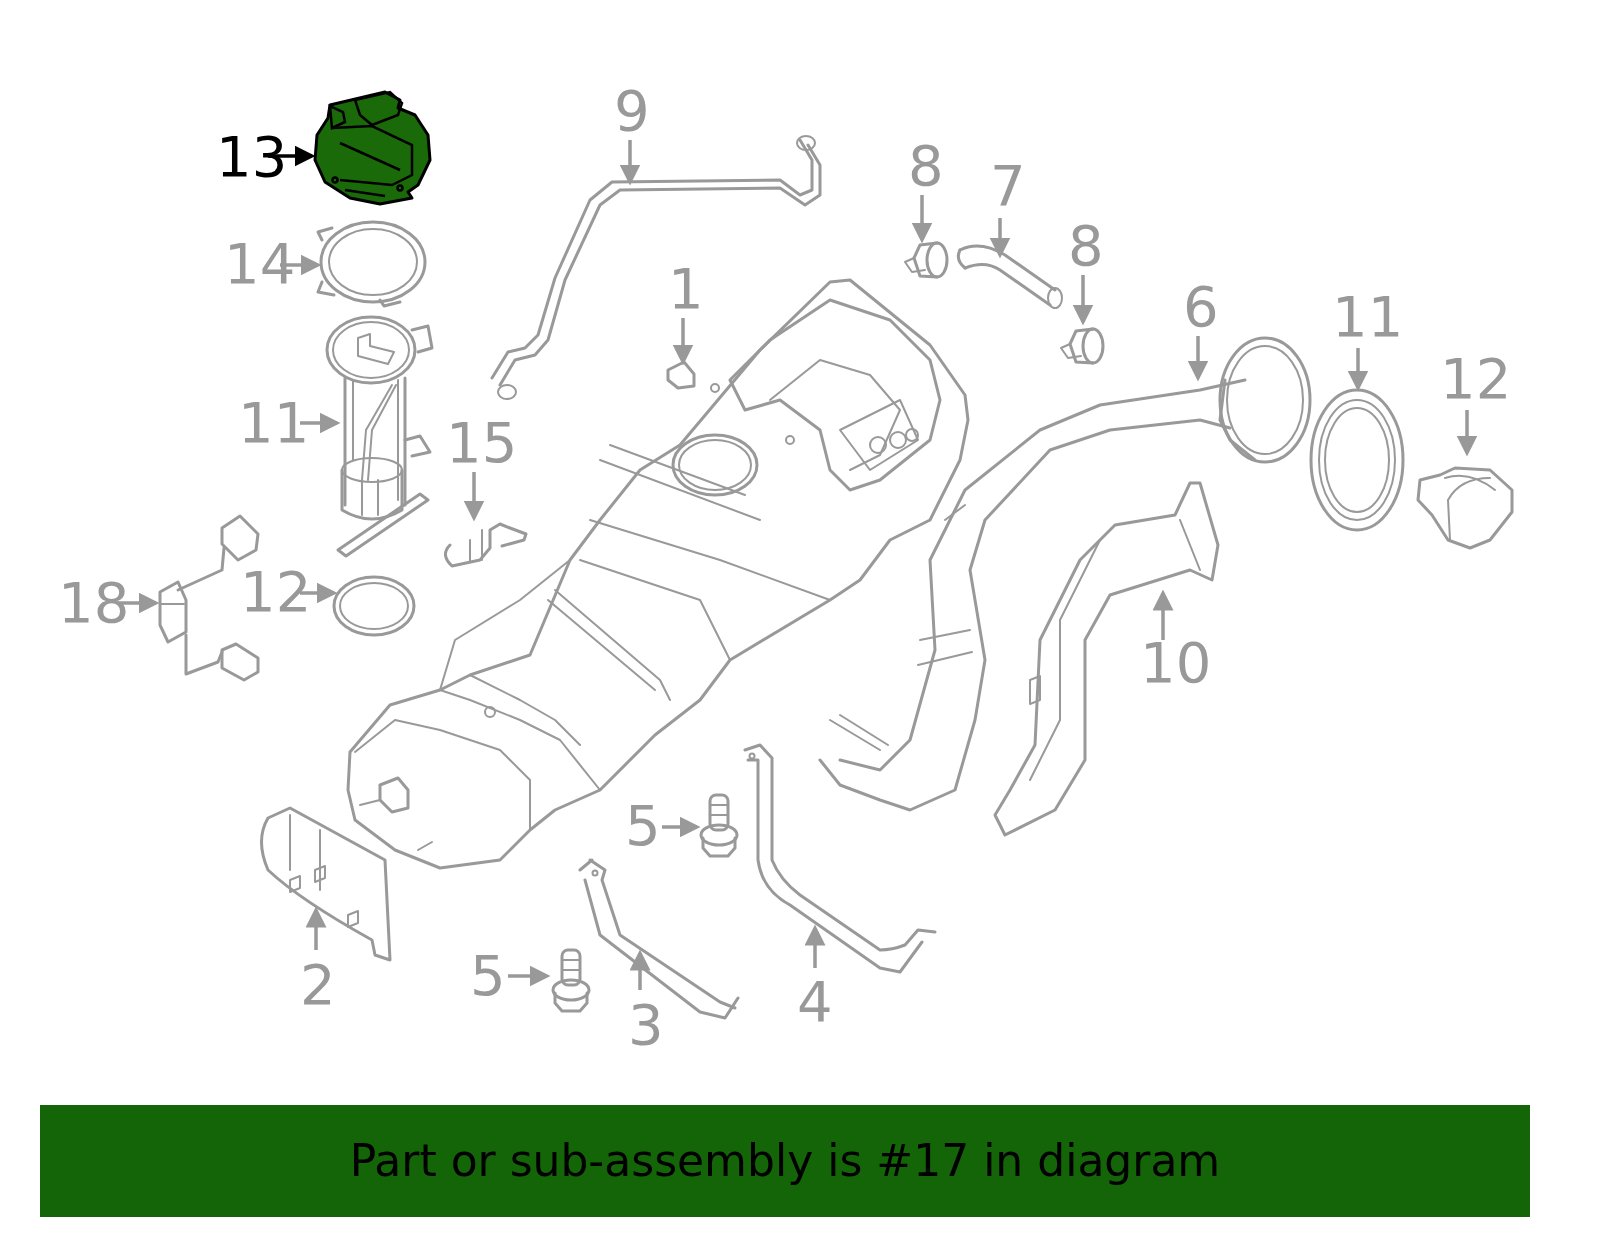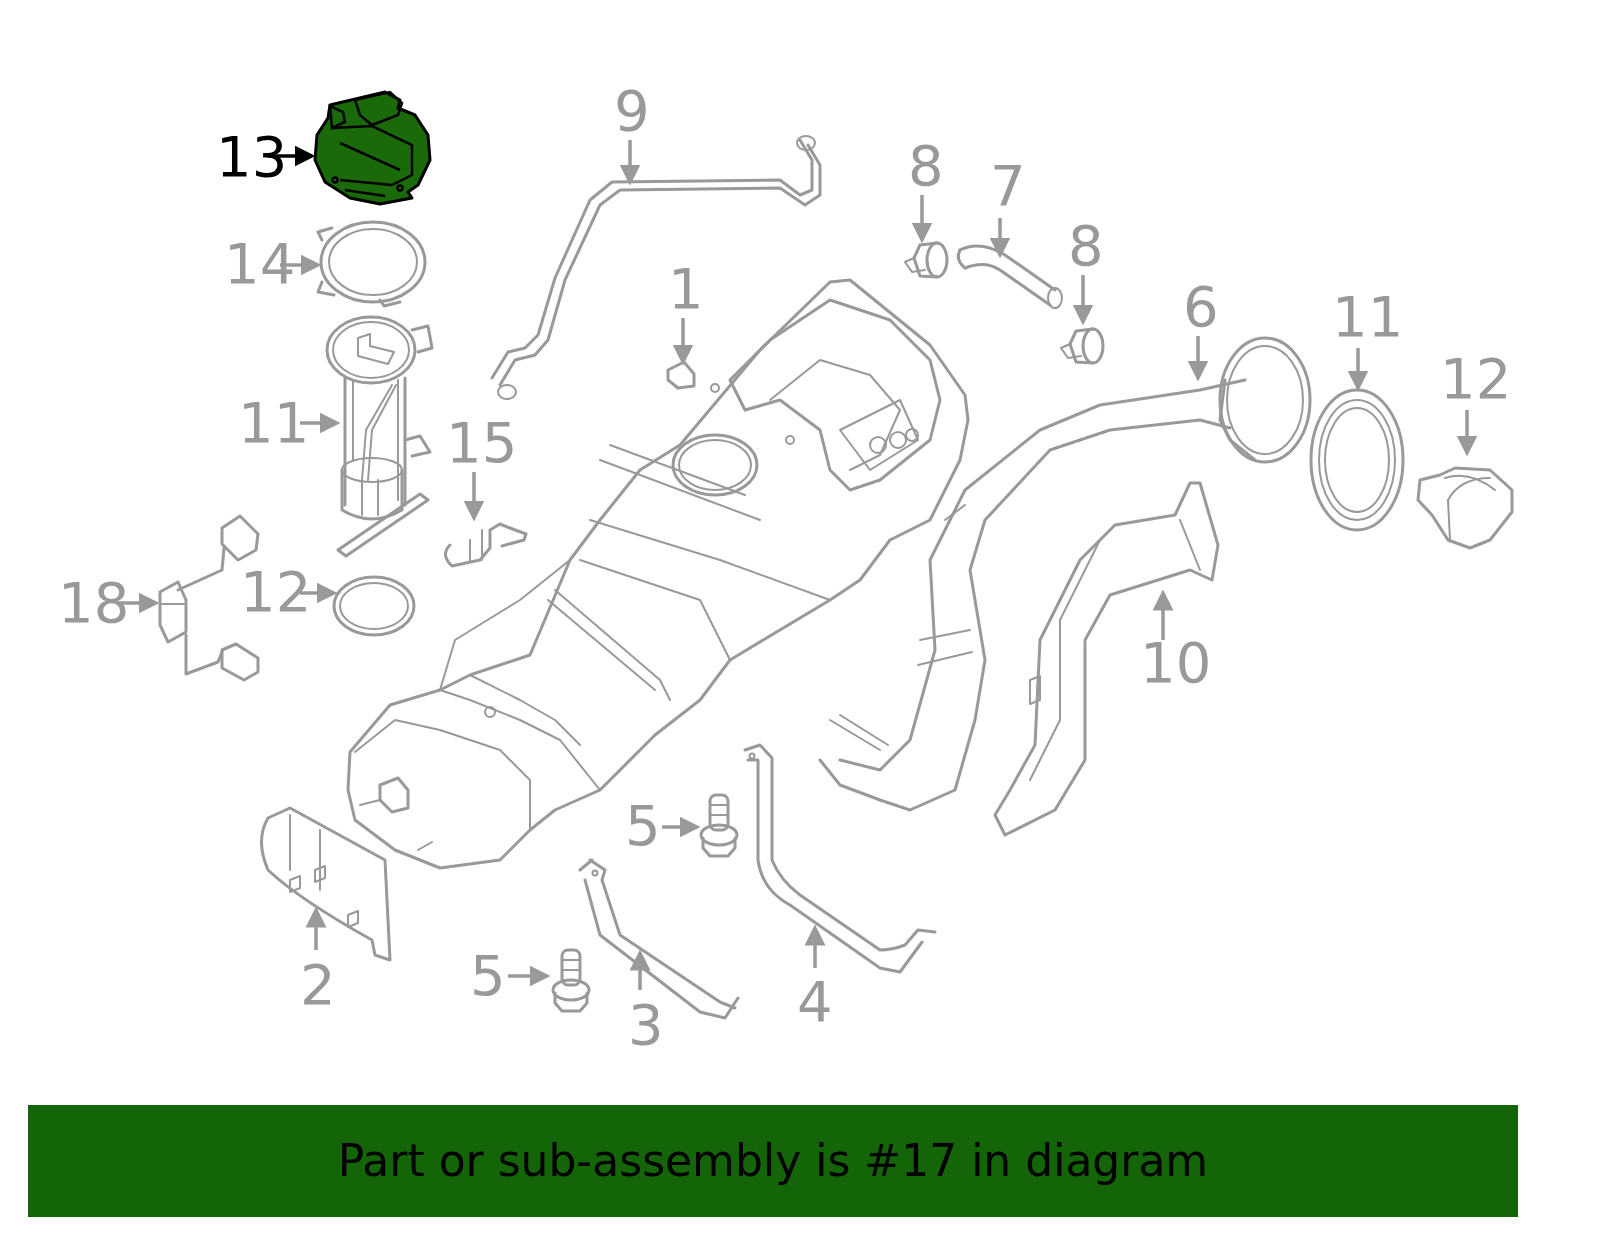--- a/index.html
+++ b/index.html
@@ -9,21 +9,21 @@
   .part { fill: none; stroke: #999999; stroke-width: 3; stroke-linejoin: round; stroke-linecap: round; }
   .part-thin { fill: none; stroke: #999999; stroke-width: 2; stroke-linejoin: round; stroke-linecap: round; }
   .lbl { font-family: "DejaVu Sans", sans-serif; font-size: 56px; fill: #999999; }
   .lbl-hl { font-family: "DejaVu Sans", sans-serif; font-size: 56px; fill: #000000; }
   .arrow { stroke: #999999; stroke-width: 3.5; fill: none; }
   .arrowhead { fill: #999999; }
   .arrow-hl { stroke: #000000; stroke-width: 3.5; fill: none; }
   .arrowhead-hl { fill: #000000; }
   .hl-fill { fill: #1a6a0a; stroke: #000000; stroke-width: 3; stroke-linejoin: round; }
   .hl-line { fill: none; stroke: #000000; stroke-width: 2.5; }
-  #banner { position: absolute; left: 28px; top: 1105px; width: 1490px; height: 112px;
+  #banner { position: absolute; left: 40px; top: 1105px; width: 1490px; height: 112px;
             background: #136507; display: flex; flex-direction: column; align-items: center;
             justify-content: center; }
   #banner .line { font-family: "DejaVu Sans", sans-serif; font-size: 44px; line-height: 50px;
                   color: #000000; white-space: nowrap; }
 </style>
 </head>
 <body>
 
 <svg id="diagram" viewBox="0 0 1600 1249" xmlns="http://www.w3.org/2000/svg">
   <defs>

